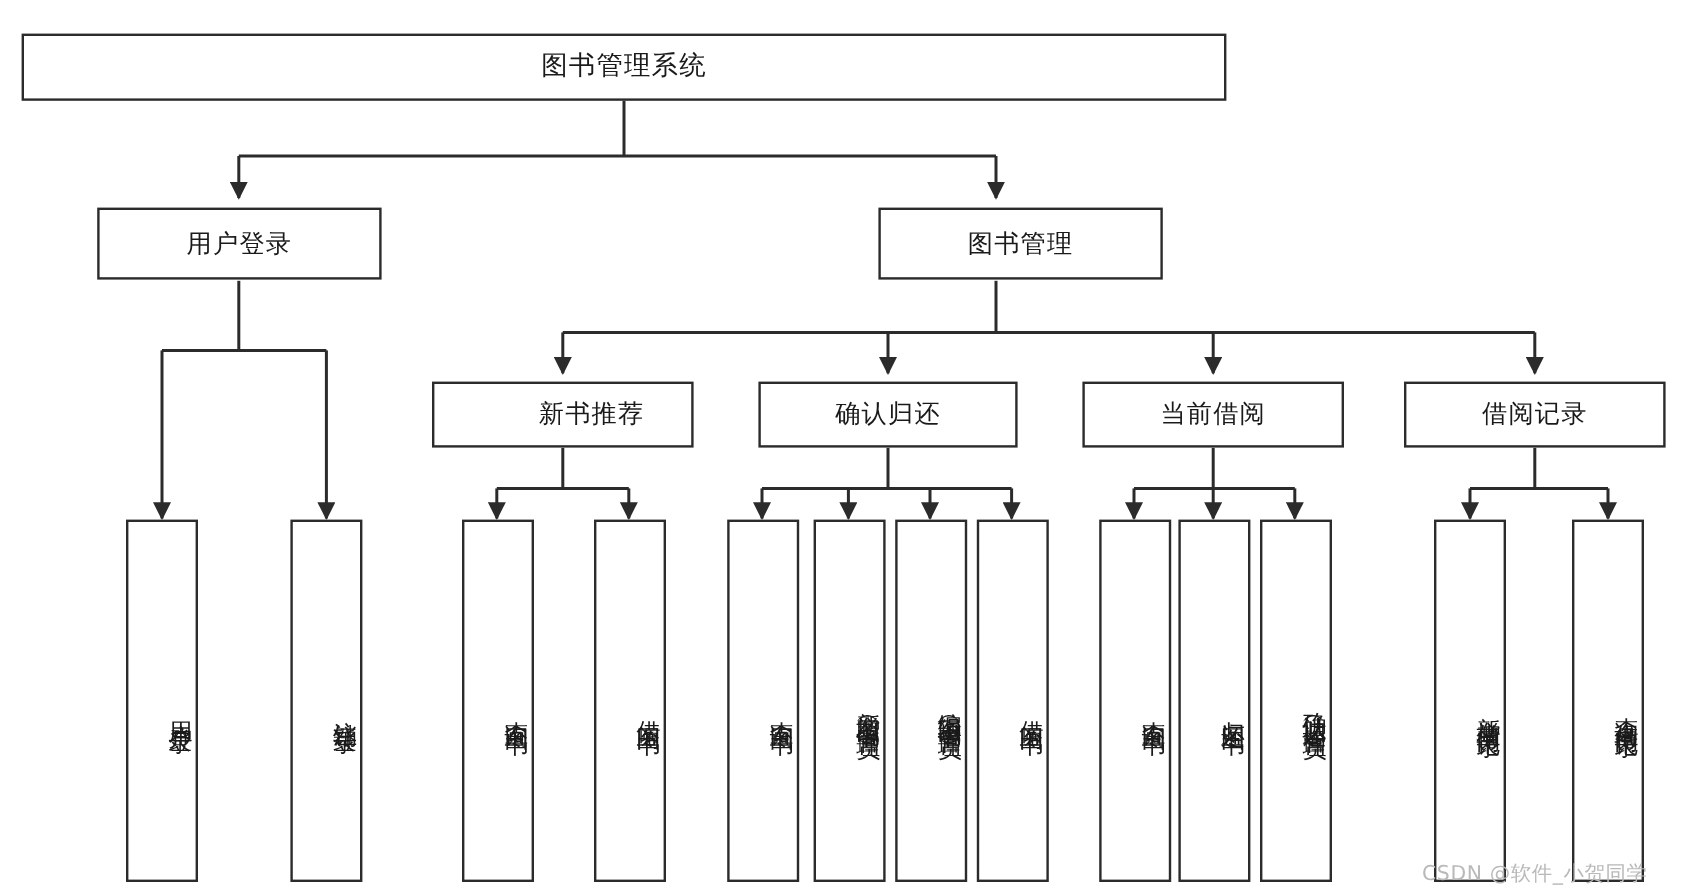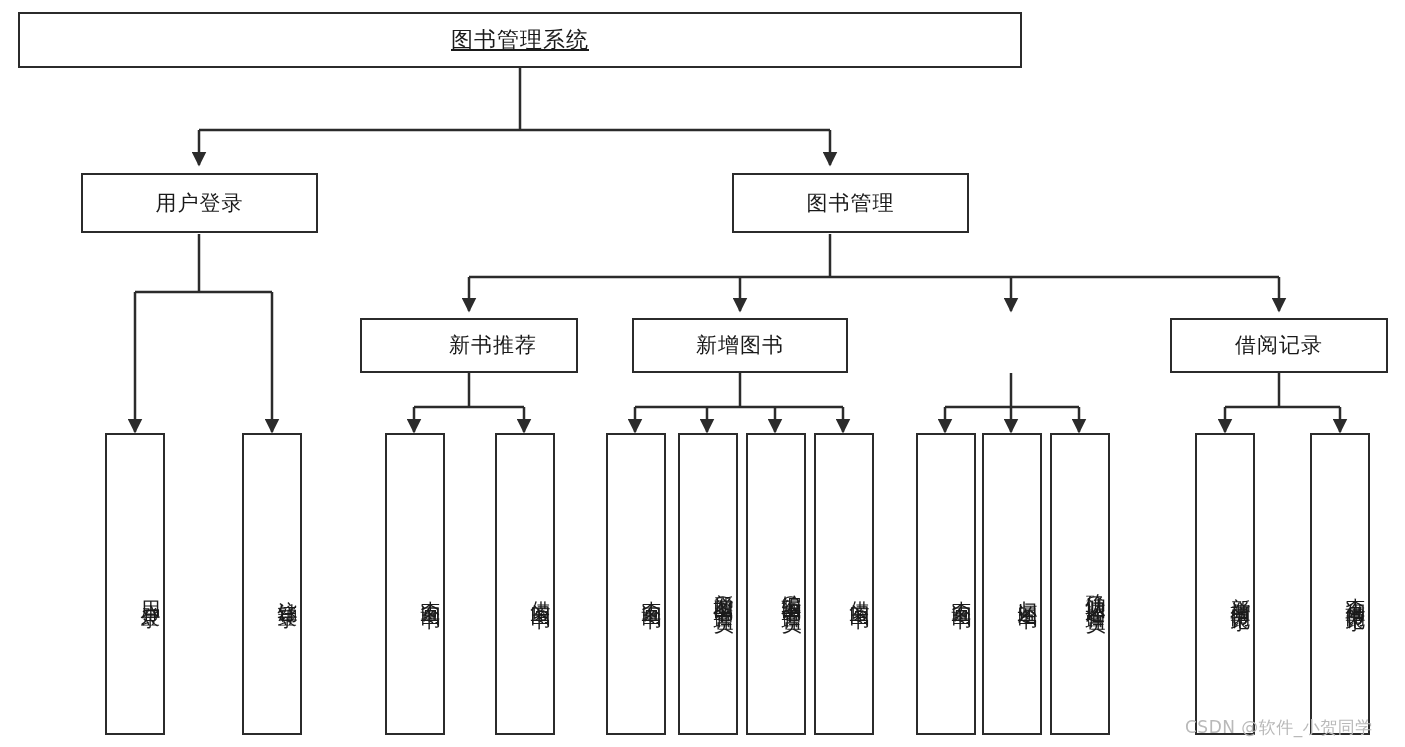--- a/index.html
+++ b/index.html
@@ -120,36 +120,39 @@
       <path d="M 1011 407 L 1011 432" marker-end="url(#arrow)"></path>
       <path d="M 1079 407 L 1079 432" marker-end="url(#arrow)"></path>
 
       <path d="M 1279 373 L 1279 407"></path>
       <path d="M 1225 407 L 1340 407"></path>
       <path d="M 1225 407 L 1225 432" marker-end="url(#arrow)"></path>
       <path d="M 1340 407 L 1340 432" marker-end="url(#arrow)"></path>
     </g>
   </svg>
 
-  <div class="node horiz root" style="left:18px; top:12px; width:1004px; height:56px;text-decoration:underline;">
+  <div class="node horiz root" style="left:18px; top:28px; width:1004px; height:56px;">
     <span>图书管理系统</span>
   </div>
 
   <div class="node horiz" style="left:81px; top:173px; width:237px; height:60px;">
     <span>用户登录</span>
   </div>
   <div class="node horiz" style="left:732px; top:173px; width:237px; height:60px;">
     <span>图书管理</span>
   </div>
 
   <div class="node horiz" style="left:360px; top:318px; width:218px; height:55px;padding-left:48px;">
     <span>新书推荐</span>
   </div>
   <div class="node horiz" style="left:632px; top:318px; width:216px; height:55px;">
-    <span>新增图书</span>
+    <span>确认归还</span>
+  </div>
+  <div class="node horiz" style="left:902px; top:318px; width:218px; height:55px;">
+    <span>当前借阅</span>
   </div>
   <div class="node horiz" style="left:1170px; top:318px; width:218px; height:55px;">
     <span>借阅记录</span>
   </div>
 
   <div class="node vert" style="left:105px; top:433px; width:60px; height:302px;">
     <span>用户登录</span>
   </div>
   <div class="node vert" style="left:242px; top:433px; width:60px; height:302px;">
     <span>注销登录</span>

